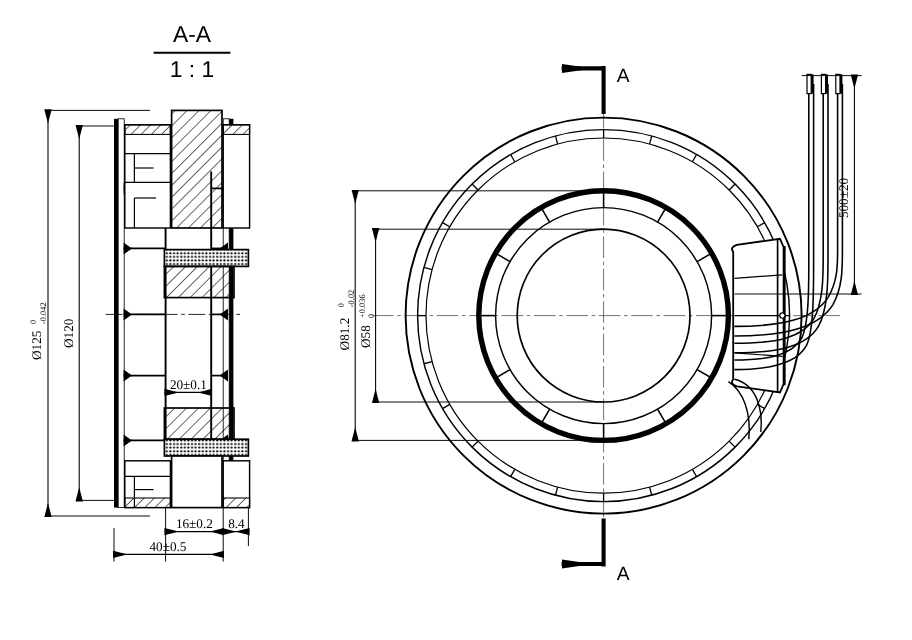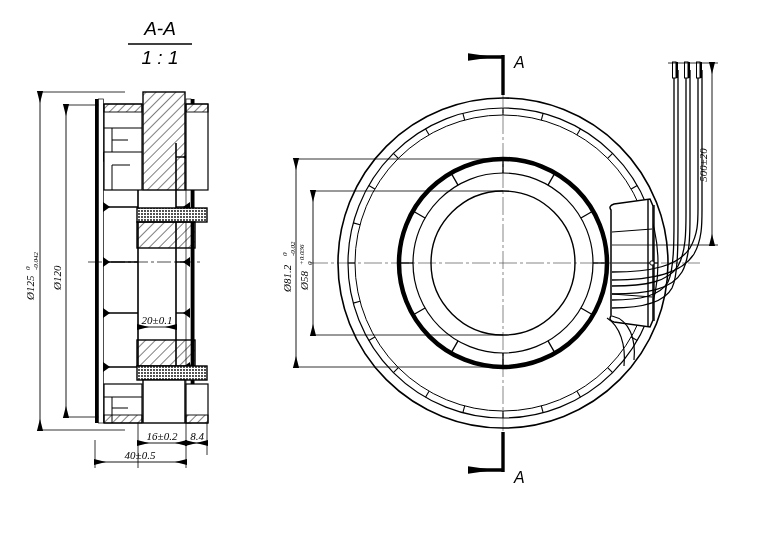--- a/index.html
+++ b/index.html
@@ -1,18 +1,18 @@
 <!DOCTYPE html>
 <html><head>
 <meta charset="utf-8">
 <style>
   html,body{margin:0;padding:0;background:#ffffff;}
   body{width:760px;height:533px;position:relative;overflow:hidden;
        font-family:"Liberation Serif", serif;color:#000;}
-  #root{position:absolute;left:0;top:0;width:760px;height:533px;font-style:italic;}
+  #root{position:absolute;left:0;top:0;width:760px;height:533px;}
   svg{display:block;}
   .dimtxt{font-family:"Liberation Serif", serif;font-size:11px;fill:#000;}
   .dimtxt-s{font-family:"Liberation Serif", serif;font-size:7px;fill:#000;}
   .titletxt{font-family:"Liberation Sans", sans-serif;font-size:19px;fill:#000;}
   .arrowtxt{font-family:"Liberation Sans", sans-serif;font-size:16px;fill:#000;}
 </style>
 </head>
 <body>
 
 <div id="root">

